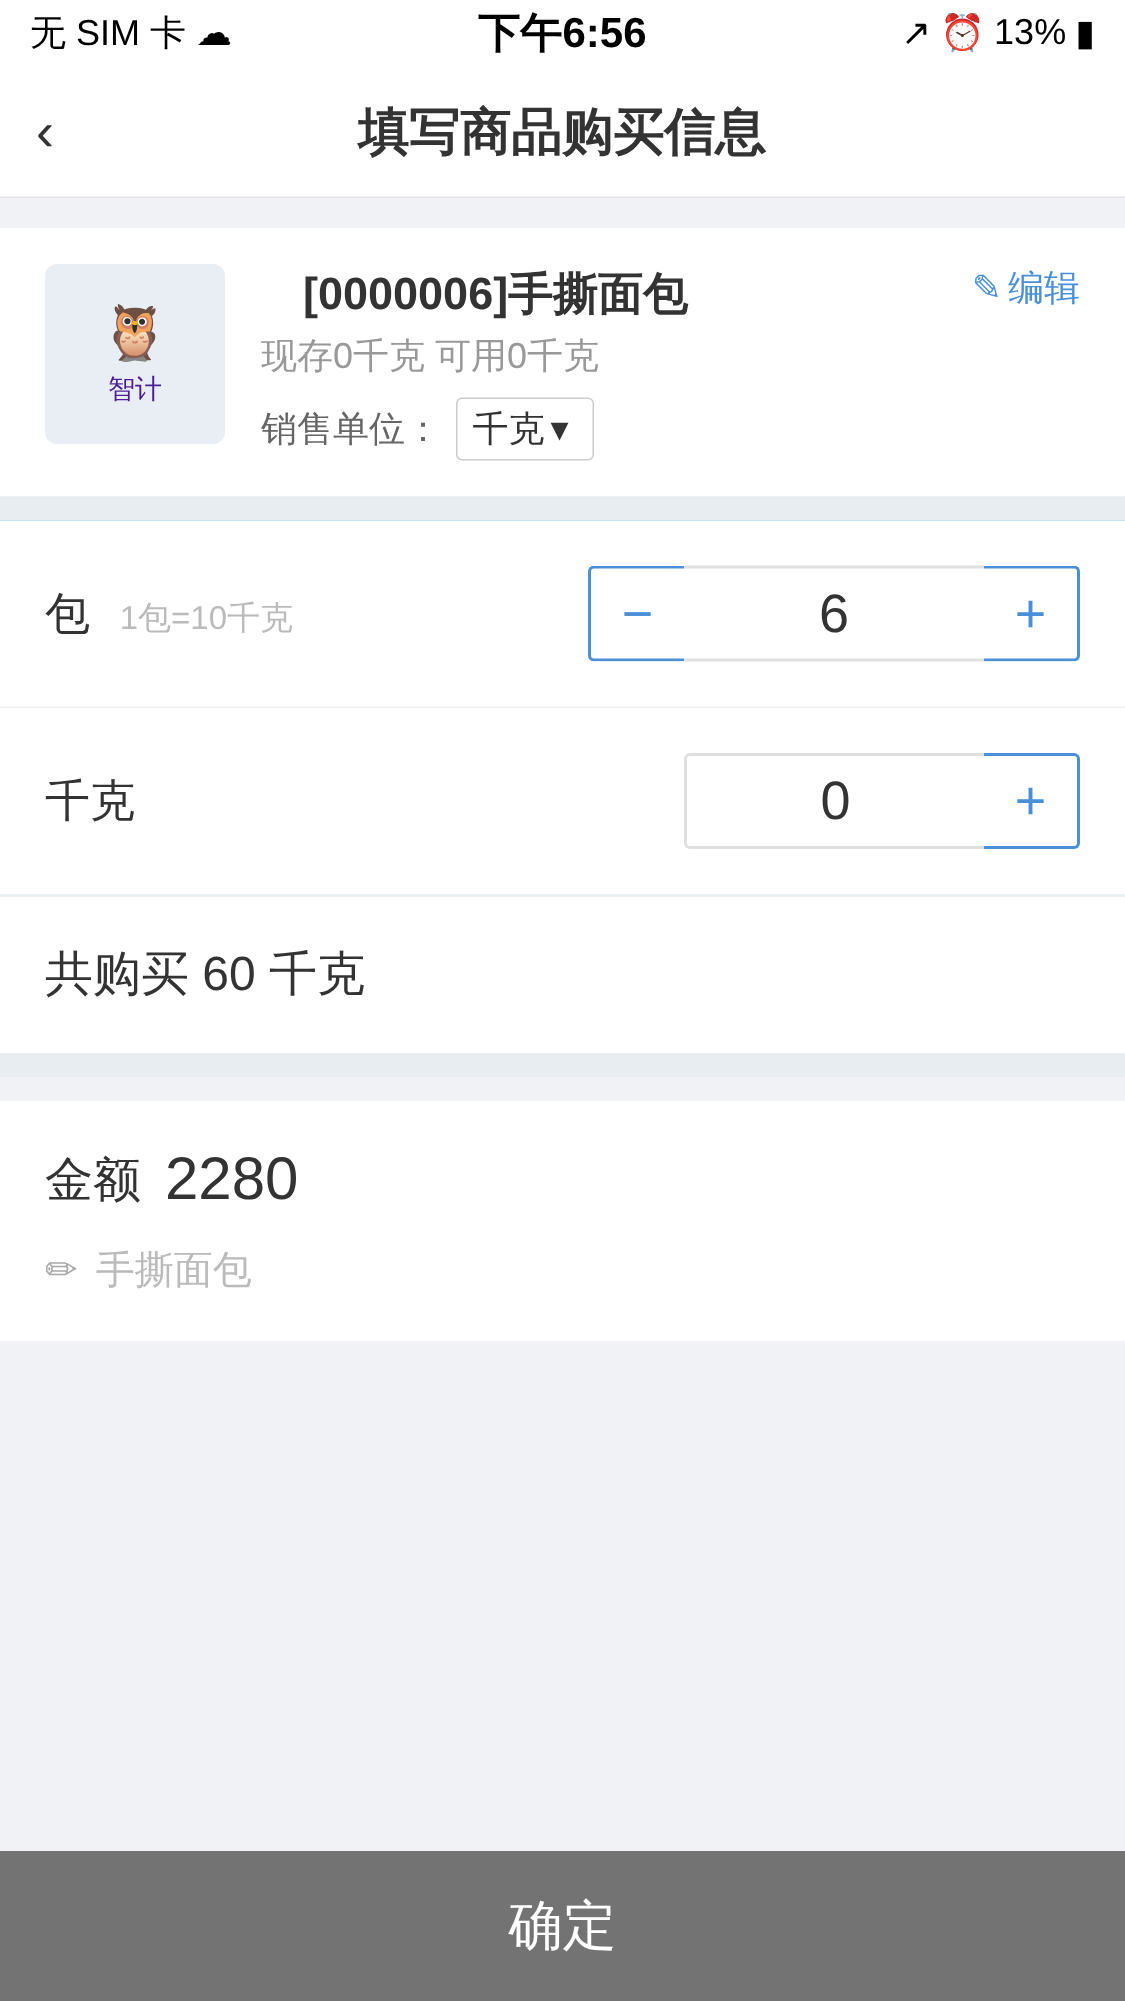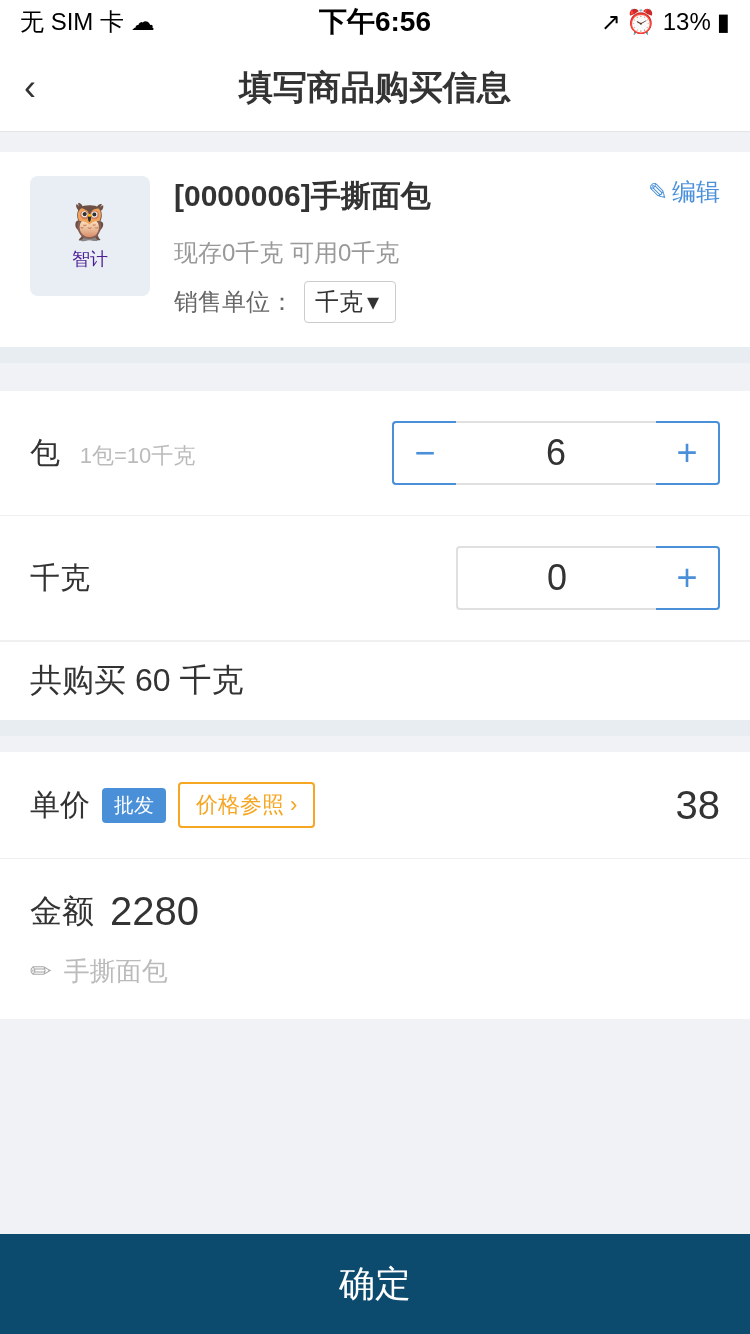--- a/index.html
+++ b/index.html
@@ -102,38 +102,39 @@
       font-size: 18px;
       color: #4c1d95;
     }
     .product-info {
       flex: 1;
     }
     .product-header {
       display: flex;
       justify-content: space-between;
       align-items: flex-start;
+      margin-left: 28px;
     }
     .product-name {
       font-size: 30px;
       font-weight: 600;
       color: #333;
     }
     .edit-btn {
       font-size: 24px;
       color: #4a90d9;
       display: flex;
       align-items: center;
       gap: 4px;
       cursor: pointer;
     }
     .product-stock {
       font-size: 24px;
       color: #999;
-      margin-top: 20px;
+      margin-top: 4px;
     }
     .product-unit {
       font-size: 24px;
       color: #666;
       margin-top: 12px;
       display: flex;
       align-items: center;
       gap: 10px;
     }
     .unit-select {
@@ -151,21 +152,20 @@
 
     
     .divider {
       height: 16px;
       background: #e8edf2;
     }
 
     
     .section-white {
       background: #0ea5e9;
-      margin-top: 28px;
     }
     .quantity-row {
       background: #fff;
       padding: 30px 30px;
       display: flex;
       align-items: center;
       justify-content: space-between;
       border-bottom: 1px solid #f0f0f0;
     }
     .quantity-label {
@@ -212,21 +212,21 @@
       border-radius: 0 4px 4px 0;
     }
     .qty-btn-left {
       border-right: none;
       border-radius: 4px 0 0 4px;
     }
 
     
     .total-row {
       background: #fff;
-      padding: 17px 30px;
+      padding: 30px 30px;
       display: flex;
       align-items: center;
       justify-content: space-between;
       border-top: 1px solid #f0f0f0;
       margin-top: 0;
     }
     .total-label {
       font-size: 32px;
       color: #333;
     }
@@ -319,21 +319,21 @@
       color: #bbb;
     }
 
     
     .confirm-btn {
       position: fixed;
       bottom: 0;
       left: 0;
       width: 750px;
       height: 100px;
-      background: #0c4a6e;
+      background: #737373;
       color: #fff;
       font-size: 36px;
       display: flex;
       align-items: center;
       justify-content: center;
       cursor: pointer;
       border: none;
       outline: none;
     }
 
@@ -415,28 +415,20 @@
   </div>
 
   <div class="total-row">
     <span class="total-label">共购买 60 千克</span>
   </div>
 </div>
 
 <div class="divider"></div>
 
 <div class="price-section">
-  <div class="price-row">
-    <div class="price-left">
-      <span class="price-label">单价</span>
-      <span class="batch-tag">批发</span>
-      <span class="price-ref-btn">价格参照  ›</span>
-    </div>
-    <span class="price-value">38</span>
-  </div>
 
   <div class="amount-section">
     <div class="amount-row">
       <span class="amount-label">金额</span>
       <span class="amount-value">2280</span>
     </div>
     <div class="remark-row">
       <span class="remark-icon">✏</span>
       <span class="remark-text">手撕面包</span>
     </div>

